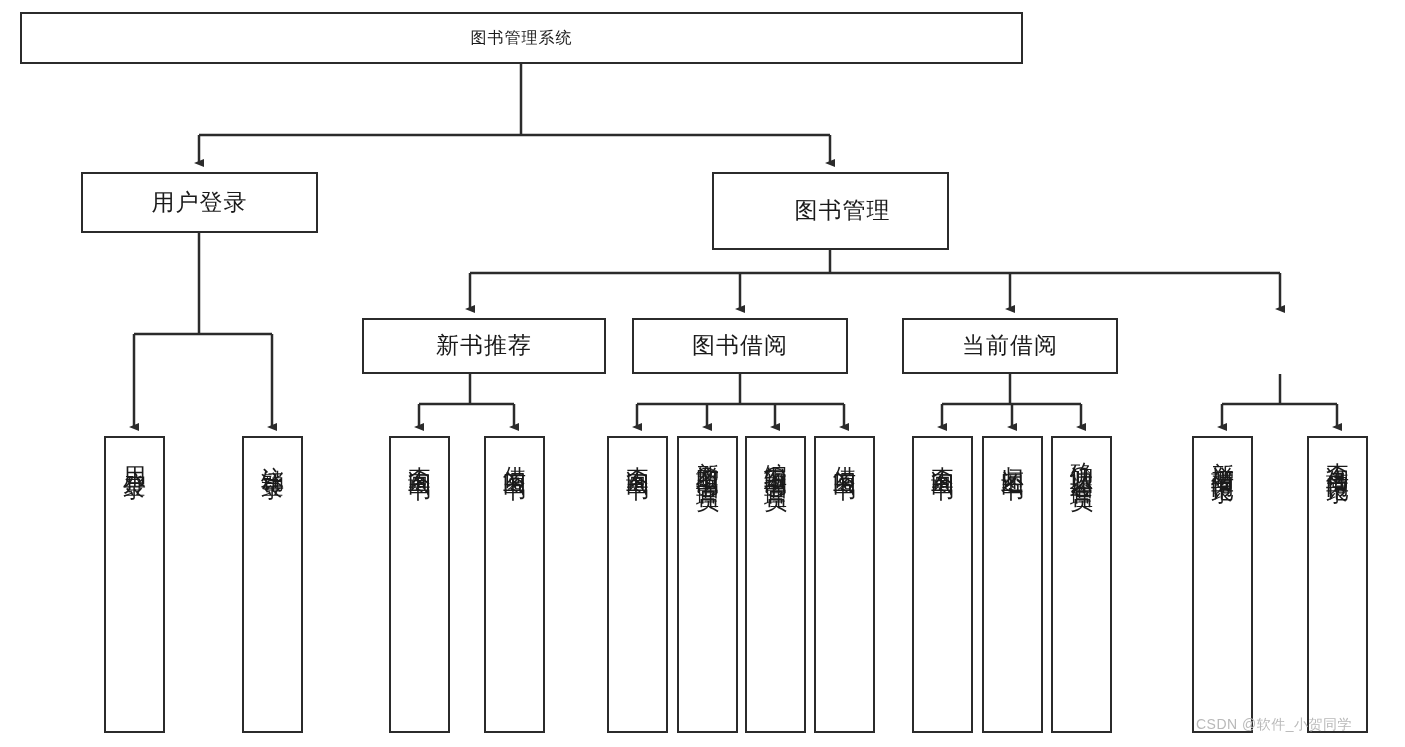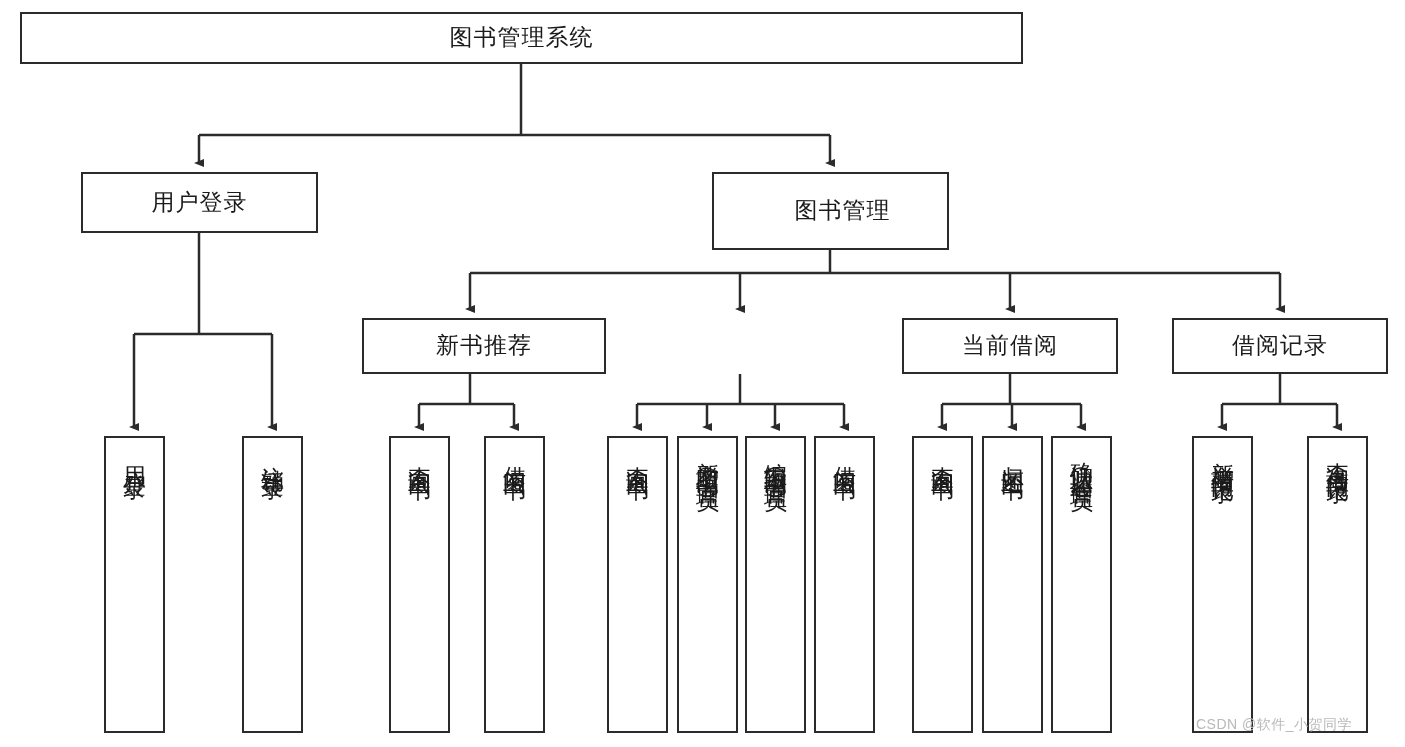--- a/index.html
+++ b/index.html
@@ -41,21 +41,21 @@
     text-align: center;
     line-height: 1.18;
     white-space: pre;
   }
   
   .node.horiz .node-label {
     font-size: 23px;
     letter-spacing: 1px;
   }
   .node.root .node-label {
-    font-size: 23px;
+    font-size: 16px;
     letter-spacing: 1px;
   }
   
   .node.vert {
     align-items: flex-start;
     padding-top: 10px;
   }
   .node.vert .node-label {
     writing-mode: vertical-rl;
     text-orientation: upright;
@@ -140,26 +140,26 @@
   <div class="node horiz" style="left:81px; top:172px; width:237px; height:61px;">
     <span class="node-label">用户登录</span>
   </div>
   <div class="node horiz" style="left:712px; top:172px; width:237px; height:78px;padding-left:24px;">
     <span class="node-label">图书管理</span>
   </div>
 
   <div class="node horiz" style="left:362px; top:318px; width:244px; height:56px;">
     <span class="node-label">新书推荐</span>
   </div>
+  <div class="node horiz" style="left:632px; top:318px; width:216px; height:56px;">
+    <span class="node-label">图书借阅</span>
+  </div>
   <div class="node horiz" style="left:902px; top:318px; width:216px; height:56px;">
     <span class="node-label">当前借阅</span>
   </div>
-  <div class="node horiz" style="left:1172px; top:318px; width:216px; height:56px;">
-    <span class="node-label">借阅记录</span>
-  </div>
 
   <div class="node vert" style="left:104px; top:436px; width:61px; height:297px;">
     <span class="node-label">用户登录</span>
   </div>
   <div class="node vert" style="left:242px; top:436px; width:61px; height:297px;">
     <span class="node-label">注销登录</span>
   </div>
   <div class="node vert" style="left:389px; top:436px; width:61px; height:297px;">
     <span class="node-label">查询图书</span>
   </div>

